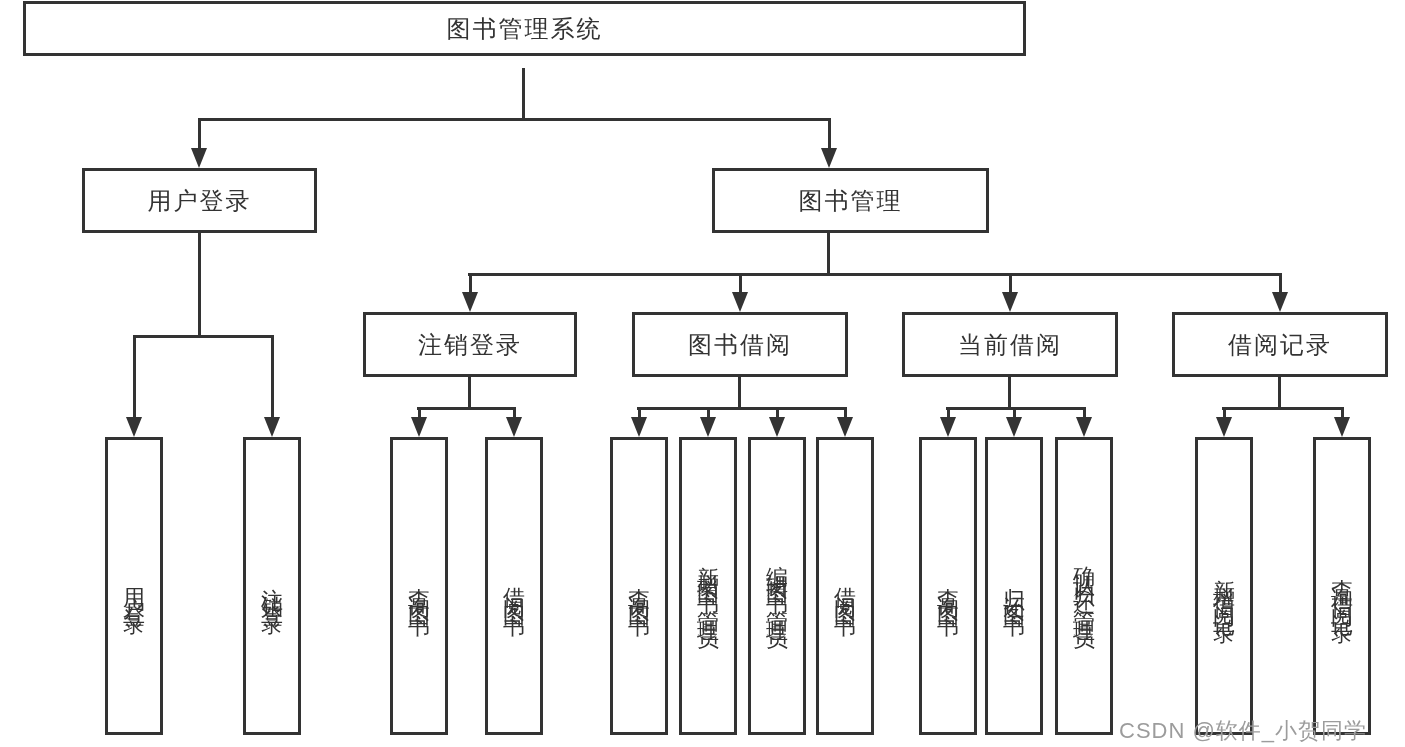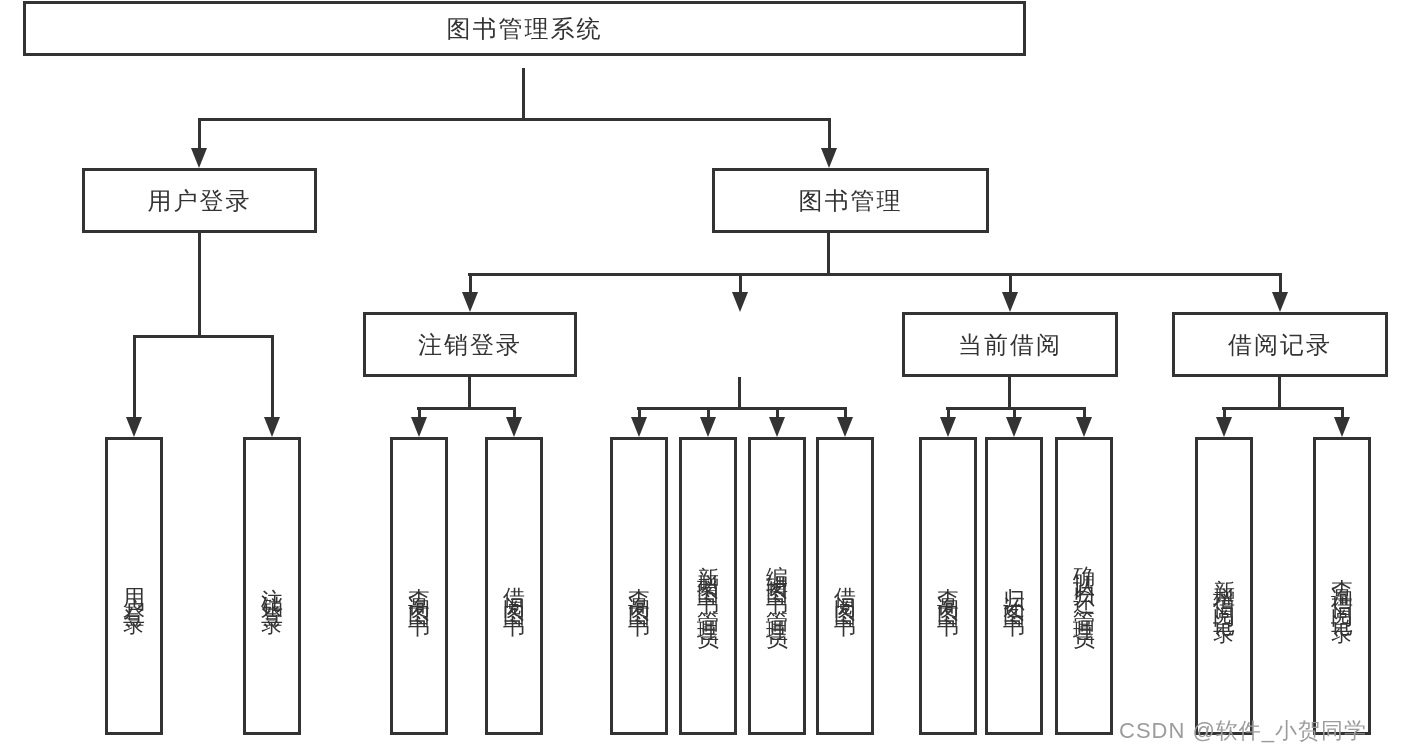--- a/index.html
+++ b/index.html
@@ -82,20 +82,21 @@
   <div class="ar" style="left:264px; top:335px; height:102px;"></div>
 
   <div class="ln" style="left:827px; top:233px; width:3px; height:40px;"></div>
   <div class="ln" style="left:468px; top:273px; width:814px; height:3px;"></div>
   <div class="ar" style="left:462px; top:273px; height:39px;"></div>
   <div class="ar" style="left:732px; top:273px; height:39px;"></div>
   <div class="ar" style="left:1002px; top:273px; height:39px;"></div>
   <div class="ar" style="left:1272px; top:273px; height:39px;"></div>
 
   <div class="box" style="left:363px; top:312px; width:214px; height:65px;">注销登录</div>
+  <div class="box" style="left:632px; top:312px; width:216px; height:65px;">图书借阅</div>
   <div class="box" style="left:902px; top:312px; width:216px; height:65px;text-align:center;">当前借阅</div>
   <div class="box" style="left:1172px; top:312px; width:216px; height:65px;">借阅记录</div>
 
   <div class="ln" style="left:468px; top:377px; width:3px; height:30px;"></div>
   <div class="ln" style="left:417px; top:407px; width:99px; height:3px;"></div>
   <div class="ar" style="left:411px; top:407px; height:30px;"></div>
   <div class="ar" style="left:506px; top:407px; height:30px;"></div>
 
   <div class="ln" style="left:738px; top:377px; width:3px; height:30px;"></div>
   <div class="ln" style="left:637px; top:407px; width:209px; height:3px;"></div>

